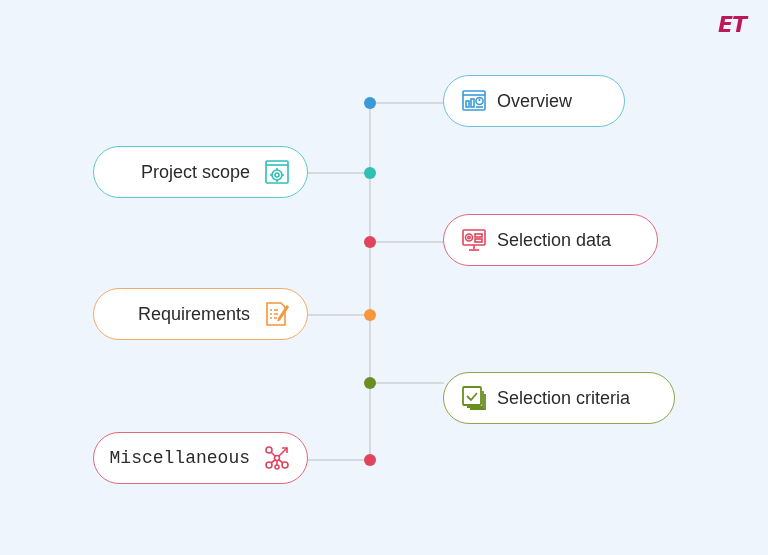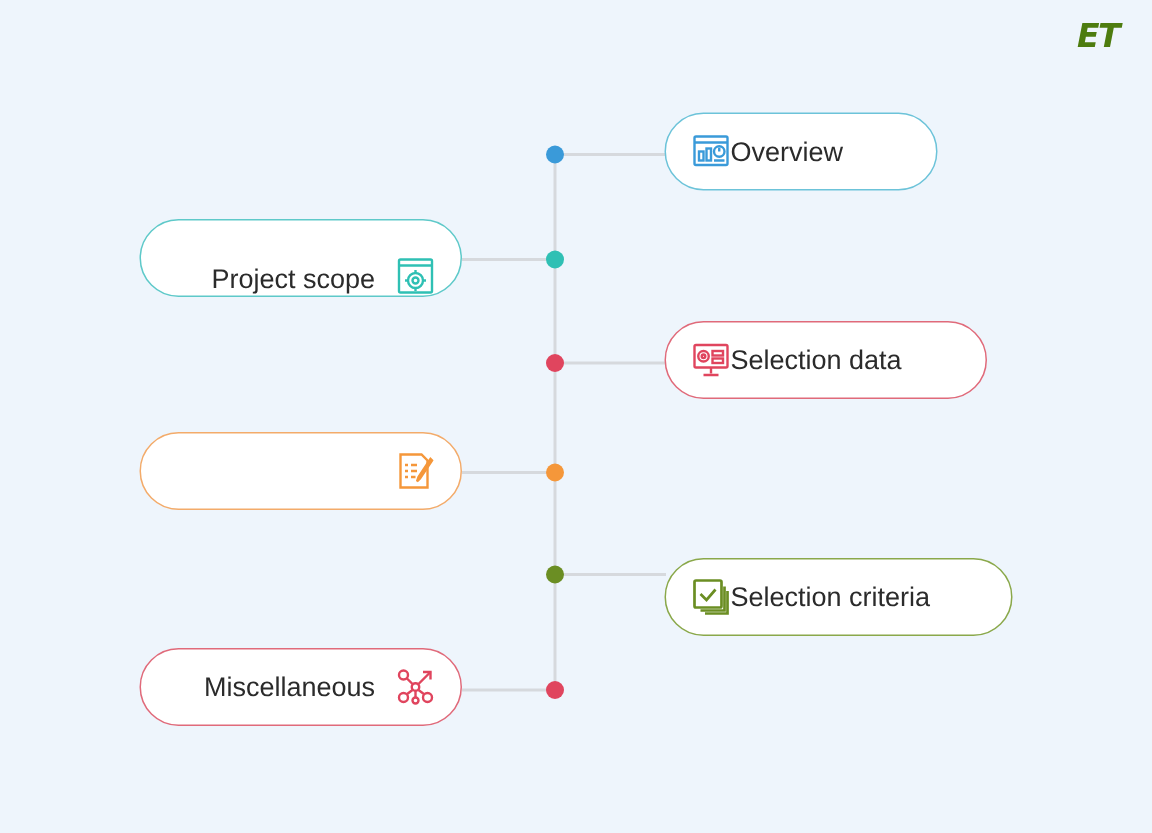--- a/index.html
+++ b/index.html
@@ -4,42 +4,42 @@
   <style>
     html, body { margin: 0; padding: 0; }
     body {
       width: 768px; height: 555px; position: relative; overflow: hidden;
       background: #eef5fc;
       font-family: "Liberation Sans", "DejaVu Sans", sans-serif;
     }
     .logo {
       position: absolute; left: 718px; top: 12px;
       font-family: "DejaVu Sans", sans-serif; font-weight: bold; font-style: italic;
-      font-size: 22px; color: #4d7c0f; letter-spacing: -1px;
+      font-size: 22px; color: #be185d; letter-spacing: -1px;
     }
     .spine {
       position: absolute; left: 369px; top: 103px; width: 2px; height: 357px;
       background: #d6d9dd;
     }
     .connector {
       position: absolute; height: 2px; background: #d6d9dd;
     }
     .dot {
       position: absolute; width: 12px; height: 12px; border-radius: 50%;
     }
     .pill {
       position: absolute; height: 52px; border-radius: 27px;
       background: #ffffff; border: 1.5px solid;
       display: flex; align-items: center; box-sizing: border-box;
       cursor: pointer;
     }
     .pill.right { padding-left: 17px; }
     .pill.left { justify-content: flex-end; padding-right: 17px; }
     .pill .label { font-size: 18px; color: #2b2b2b; white-space: nowrap; }
-    .pill.right .label { margin-left: 0; }
+    .pill.right .label { margin-left: 10px; }
     .pill.left .label { margin-right: 14px; }
     .icon { width: 26px; height: 26px; display: inline-block; flex: none; }
     .icon svg { width: 26px; height: 26px; display: block; }
   </style>
 </head>
 <body>
 
 <div class="logo">ET</div>
 
 <div class="spine"></div>
@@ -56,21 +56,21 @@
       <circle cx="18.5" cy="13" r="3.5"></circle>
       <line x1="18.5" y1="13" x2="18.5" y2="10.5"></line>
       <line x1="15" y1="19" x2="22" y2="19"></line>
     </svg>
   </span>
   <span class="label">Overview</span>
 </div>
 
 <div class="connector" style="left:308px; top:172px; width:62px;"></div>
 <div class="dot" style="left:364px; top:167px; background:#2fc0b4;"></div>
-<div class="pill left" style="left:93px; top:146px; width:215px; border-color:#5ec9c9;align-items:flex-end;">
+<div class="pill left" style="left:93px; top:146px; width:215px; border-color:#5ec9c9;">
   <span class="label">Project scope</span>
   <span class="icon">
     <svg viewBox="0 0 26 26" fill="none" stroke="#2fc0b4" stroke-width="1.6">
       <rect x="2" y="2" width="22" height="22" rx="1"></rect>
       <line x1="2" y1="6" x2="24" y2="6"></line>
       <circle cx="13" cy="16" r="5"></circle>
       <circle cx="13" cy="16" r="2"></circle>
       <line x1="13" y1="9" x2="13" y2="11"></line>
       <line x1="13" y1="21" x2="13" y2="23"></line>
       <line x1="6" y1="16" x2="8" y2="16"></line>
@@ -92,20 +92,21 @@
       <line x1="13" y1="18" x2="13" y2="22"></line>
       <line x1="8" y1="23" x2="18" y2="23"></line>
     </svg>
   </span>
   <span class="label">Selection data</span>
 </div>
 
 <div class="connector" style="left:308px; top:314px; width:62px;"></div>
 <div class="dot" style="left:364px; top:309px; background:#f5973a;"></div>
 <div class="pill left" style="left:93px; top:288px; width:215px; border-color:#f3ab6a;">
+  <span class="label">Requirements</span>
   <span class="icon">
     <svg viewBox="0 0 26 26" fill="none" stroke="#f5973a" stroke-width="1.6">
       <path d="M3 2 H17 L21 6 V24 H3 Z"></path>
       <line x1="6" y1="9" x2="8" y2="9"></line>
       <line x1="10" y1="9" x2="14" y2="9"></line>
       <line x1="6" y1="13" x2="8" y2="13"></line>
       <line x1="10" y1="13" x2="14" y2="13"></line>
       <line x1="6" y1="17" x2="8" y2="17"></line>
       <line x1="10" y1="17" x2="13" y2="17"></line>
       <path d="M24 6 L16 18 L14 20 L15 17 L23 5 Z"></path>
@@ -122,21 +123,21 @@
       <polyline points="6,11 10,15 16,8"></polyline>
       <polyline points="22,6 22,22 6,22"></polyline>
       <polyline points="24,9 24,24 9,24"></polyline>
     </svg>
   </span>
   <span class="label">Selection criteria</span>
 </div>
 
 <div class="connector" style="left:308px; top:459px; width:62px;"></div>
 <div class="dot" style="left:364px; top:454px; background:#e0455e;"></div>
-<div class="pill left" style="left:93px; top:432px; width:215px; border-color:#e06a7a;">
+<div class="pill left" style="left:93px; top:432px; width:215px; border-color:#e06a7a;font-family:Liberation Mono, monospace;">
   <span class="label">Miscellaneous</span>
   <span class="icon">
     <svg viewBox="0 0 26 26" fill="none" stroke="#e0455e" stroke-width="1.6">
       <circle cx="5" cy="5" r="3"></circle>
       <circle cx="13" cy="13" r="2.5"></circle>
       <circle cx="5" cy="20" r="3"></circle>
       <circle cx="21" cy="20" r="3"></circle>
       <circle cx="13" cy="22" r="2"></circle>
       <path d="M18 3 L23 3 L23 8"></path>
       <line x1="23" y1="3" x2="15" y2="11"></line>

